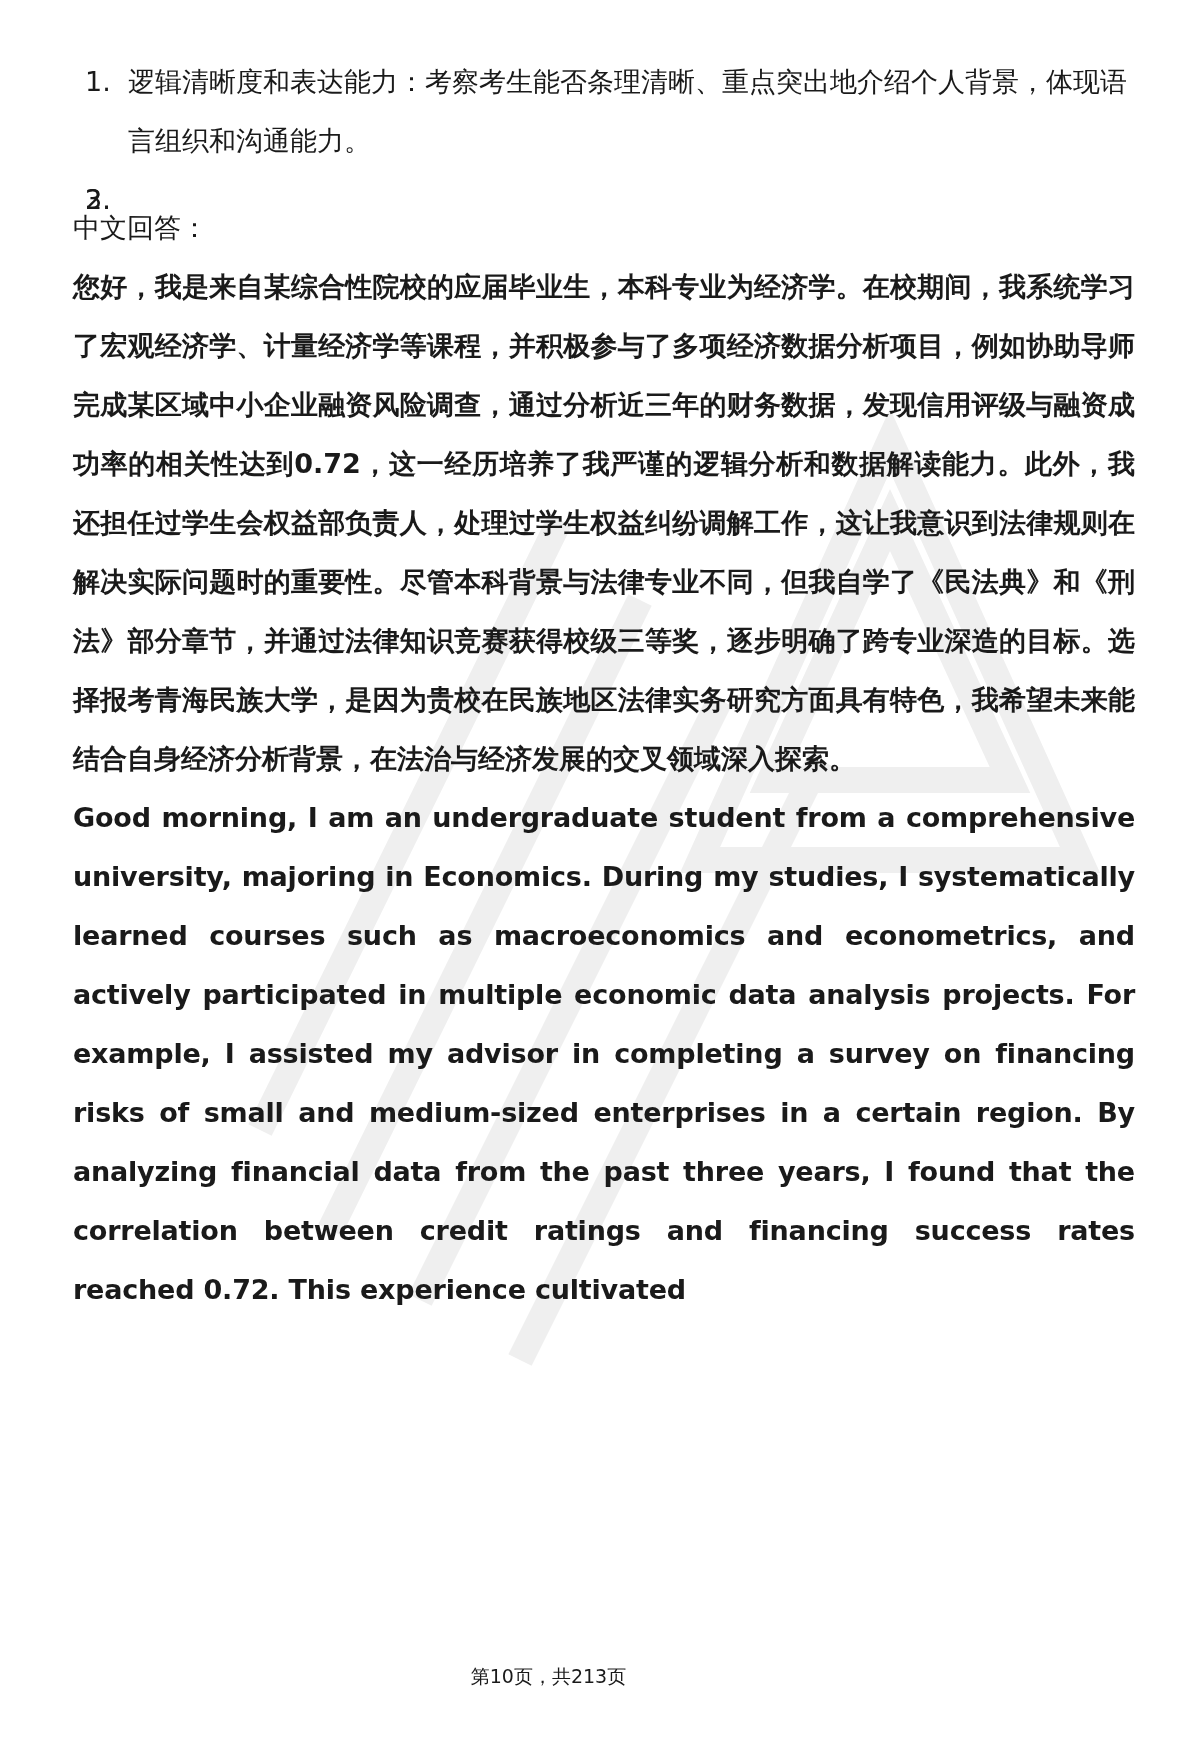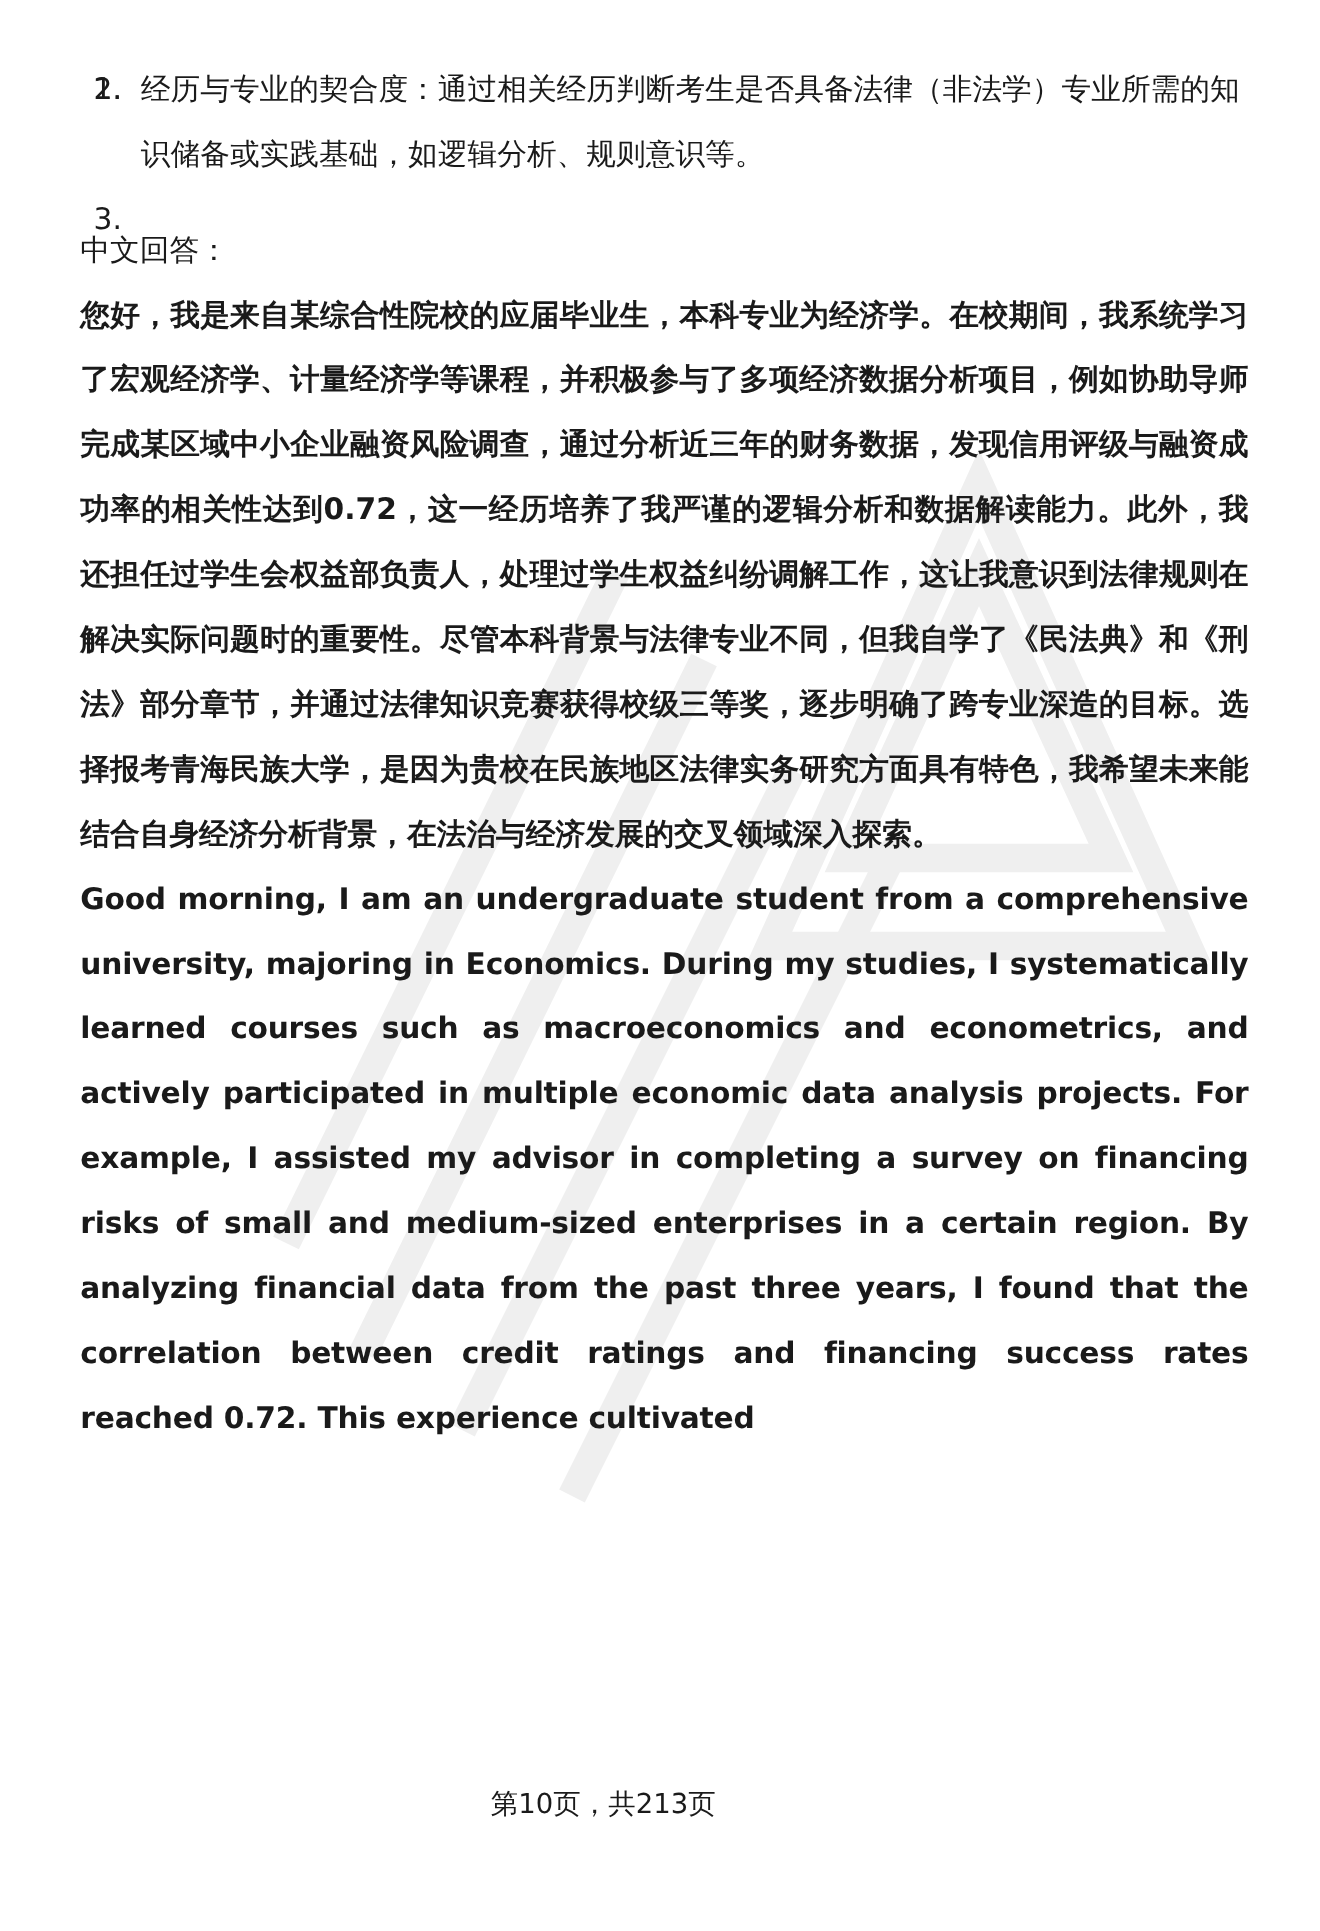--- a/index.html
+++ b/index.html
@@ -8,44 +8,44 @@
     font-family: "DejaVu Sans", "Liberation Sans", sans-serif; color: #1a1a1a;
   }
   .watermark { position: absolute; left: 0; top: 0; width: 1200px; height: 1755px; pointer-events: none; }
   .page { position: absolute; left: 73px; top: 52px; width: 1062px; font-size: 27px; line-height: 59px; }
   ol.criteria { list-style: none; margin: 0; padding: 0; }
   ol.criteria li { position: relative; padding-left: 55px; }
   ol.criteria li .num { position: absolute; left: 12px; top: 0; }
   .label { margin-top: 28px; }
   .para { text-align: justify; font-weight: bold; }
   .en { letter-spacing: -0.2px; }
-  .footer { position: absolute; left: 0; width: 1097px; top: 1620px; text-align: center; font-size: 25px; line-height: 40px; }
+  .footer { position: absolute; left: 0; width: 1097px; top: 1656px; text-align: center; font-size: 19px; line-height: 40px; }
 </style>
 </head>
 <body>
 
 <svg class="watermark" viewBox="0 0 1200 1755">
   <g fill="none" stroke="#efefef" stroke-width="26" stroke-linejoin="miter">
     <path d="M 890 520 L 1010 780 L 770 780 Z"></path>
     <path d="M 890 440 L 1080 860 L 700 860 Z"></path>
     <path d="M 720 700 L 420 1300"></path>
     <path d="M 820 760 L 520 1360"></path>
     <path d="M 640 600 L 330 1230"></path>
     <path d="M 560 520 L 260 1130"></path>
   </g>
 </svg>
 
 <div class="page">
   <ol class="criteria">
     <li>
       <span class="num">1.</span>
+      <span>逻辑清晰度和表达能力：考察考生能否条理清晰、重点突出地介绍个人背景，体现语言组织和沟通能力。</span>
     </li>
     <li>
       <span class="num">2.</span>
-      <span>经历与专业的契合度：通过相关经历判断考生是否具备法律（非法学）专业所需的知识储备或实践基础，如逻辑分析、规则意识等。</span>
     </li>
     <li>
       <span class="num">3.</span>
     </li>
   </ol>
 
   <div class="label">中文回答：</div>
   <div class="para">您好，我是来自某综合性院校的应届毕业生，本科专业为经济学。在校期间，我系统学习了宏观经济学、计量经济学等课程，并积极参与了多项经济数据分析项目，例如协助导师完成某区域中小企业融资风险调查，通过分析近三年的财务数据，发现信用评级与融资成功率的相关性达到0.72，这一经历培养了我严谨的逻辑分析和数据解读能力。此外，我还担任过学生会权益部负责人，处理过学生权益纠纷调解工作，这让我意识到法律规则在解决实际问题时的重要性。尽管本科背景与法律专业不同，但我自学了《民法典》和《刑法》部分章节，并通过法律知识竞赛获得校级三等奖，逐步明确了跨专业深造的目标。选择报考青海民族大学，是因为贵校在民族地区法律实务研究方面具有特色，我希望未来能结合自身经济分析背景，在法治与经济发展的交叉领域深入探索。</div>
 
   <div class="para en">Good morning, I am an undergraduate student from a comprehensive university, majoring in Economics. During my studies, I systematically learned courses such as macroeconomics and econometrics, and actively participated in multiple economic data analysis projects. For example, I assisted my advisor in completing a survey on financing risks of small and medium-sized enterprises in a certain region. By analyzing financial data from the past three years, I found that the correlation between credit ratings and financing success rates reached 0.72. This experience cultivated</div>

